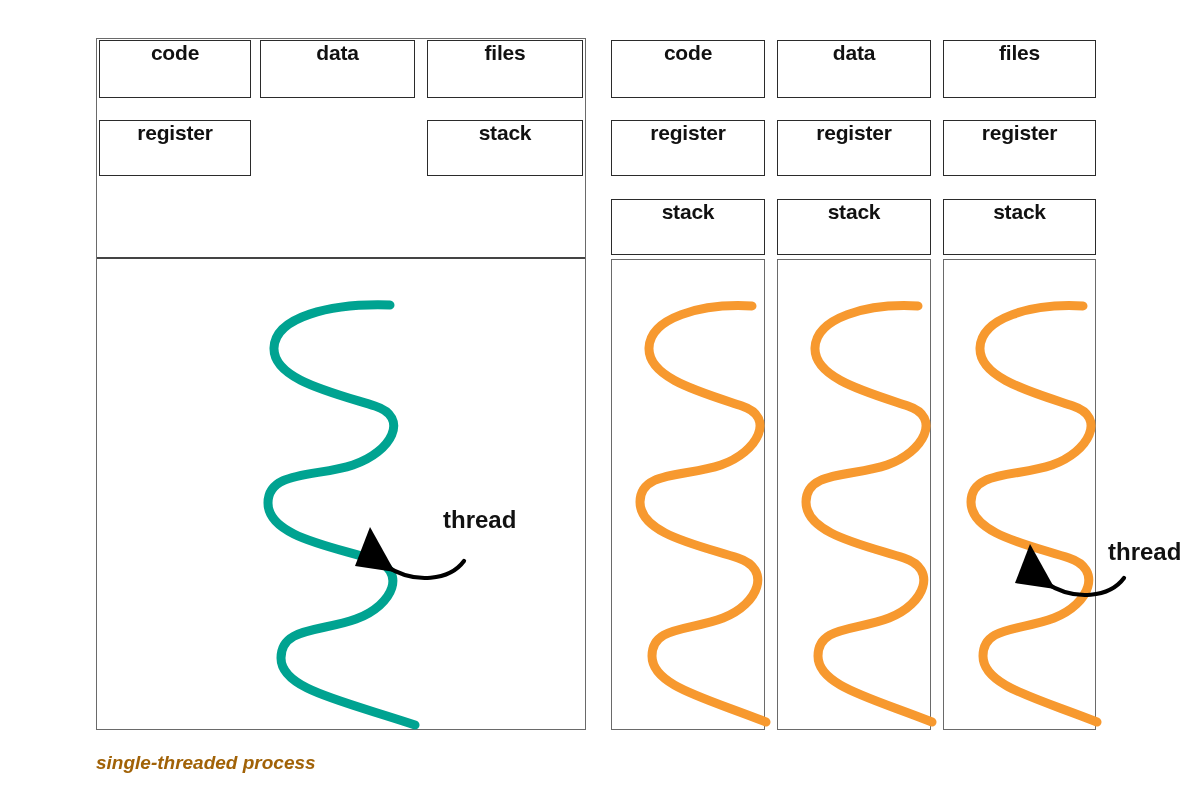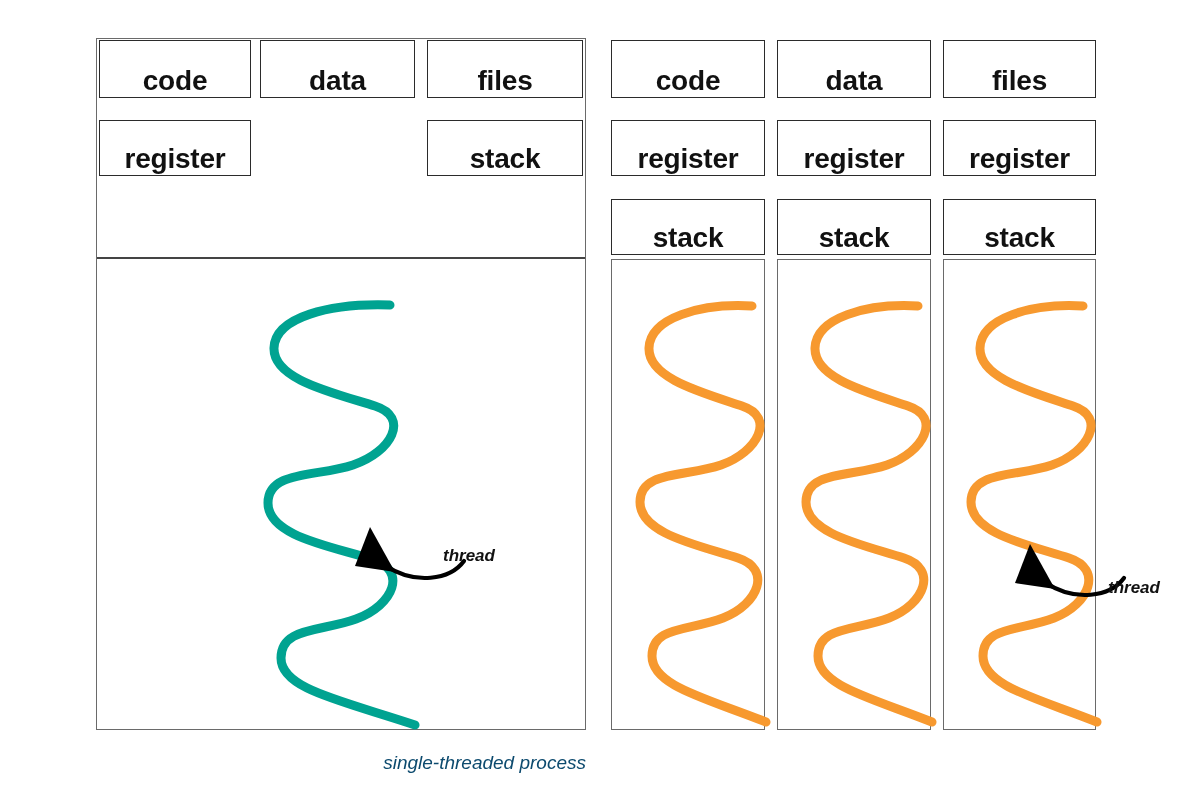--- a/index.html
+++ b/index.html
@@ -22,24 +22,24 @@
     height: 800px;
   }
 
   
   .cell {
     position: absolute;
     box-sizing: border-box;
     border: 1.5px solid #2b2b2b;
     background: #ffffff;
     display: flex;
-    align-items: flex-end;
+    align-items: flex-start;
     justify-content: center;
     font-weight: bold;
-    font-size: 28px;
+    font-size: 21px;
     color: #111111;
     letter-spacing: -0.2px;
   }
 
   
   .panel {
     position: absolute;
     box-sizing: border-box;
     border: 1.5px solid #6a6a6a;
     background: #ffffff;
@@ -47,36 +47,34 @@
   .divider {
     position: absolute;
     background: #444444;
     height: 1.5px;
   }
 
   
   .caption {
     position: absolute;
     font-style: italic;
-    font-weight: normal;
+    font-weight: bold;
     font-size: 19px;
-    color: #0c4a6e;
-    text-align: right;
+    color: #a16207;
+    text-align: left;
     white-space: nowrap;
   }
 
   
   .thread-label {
     position: absolute;
-    font-style: italic;
     font-weight: bold;
-    font-size: 17px;
+    font-size: 24px;
     color: #111111;
     white-space: nowrap;
-    margin-top: 40px;
   }
 
   svg.overlay {
     position: absolute;
     left: 0; top: 0;
     width: 1200px;
     height: 800px;
     pointer-events: none;
   }
 </style>

